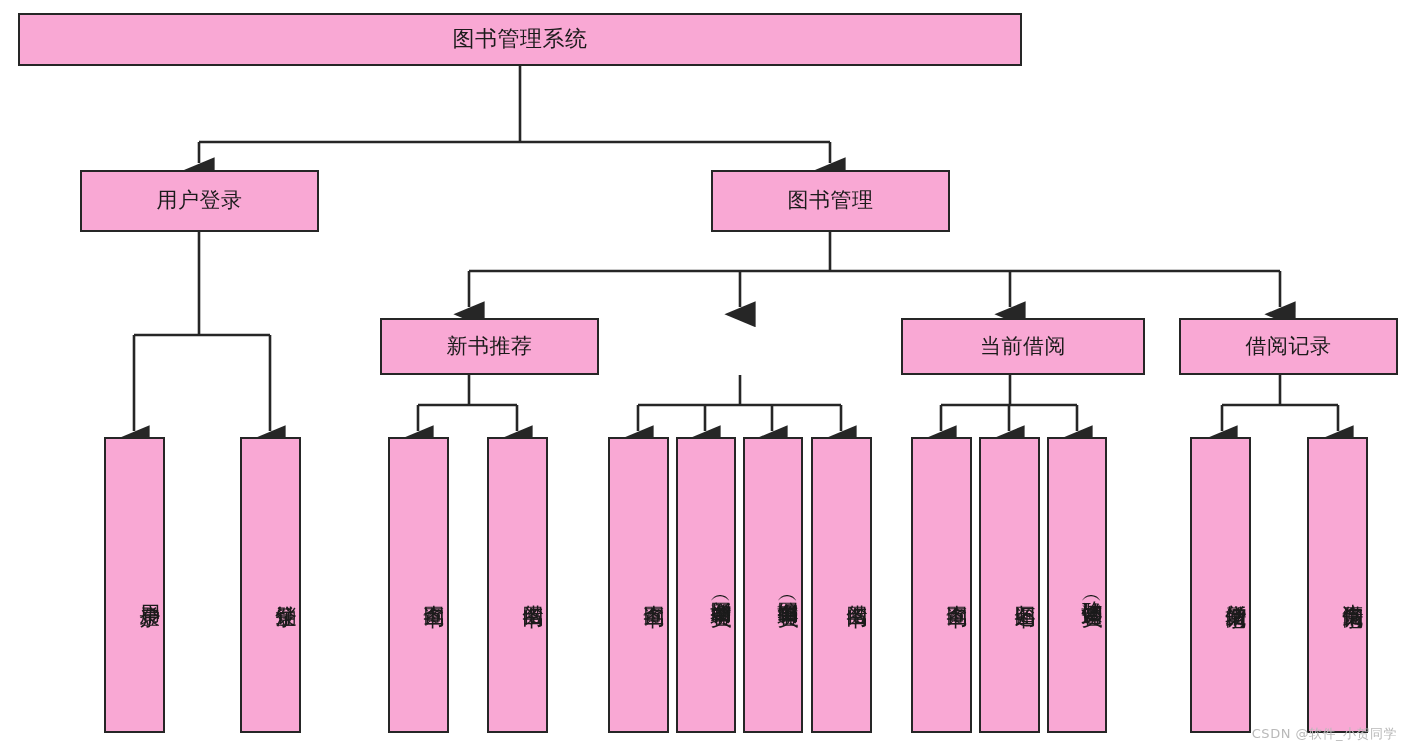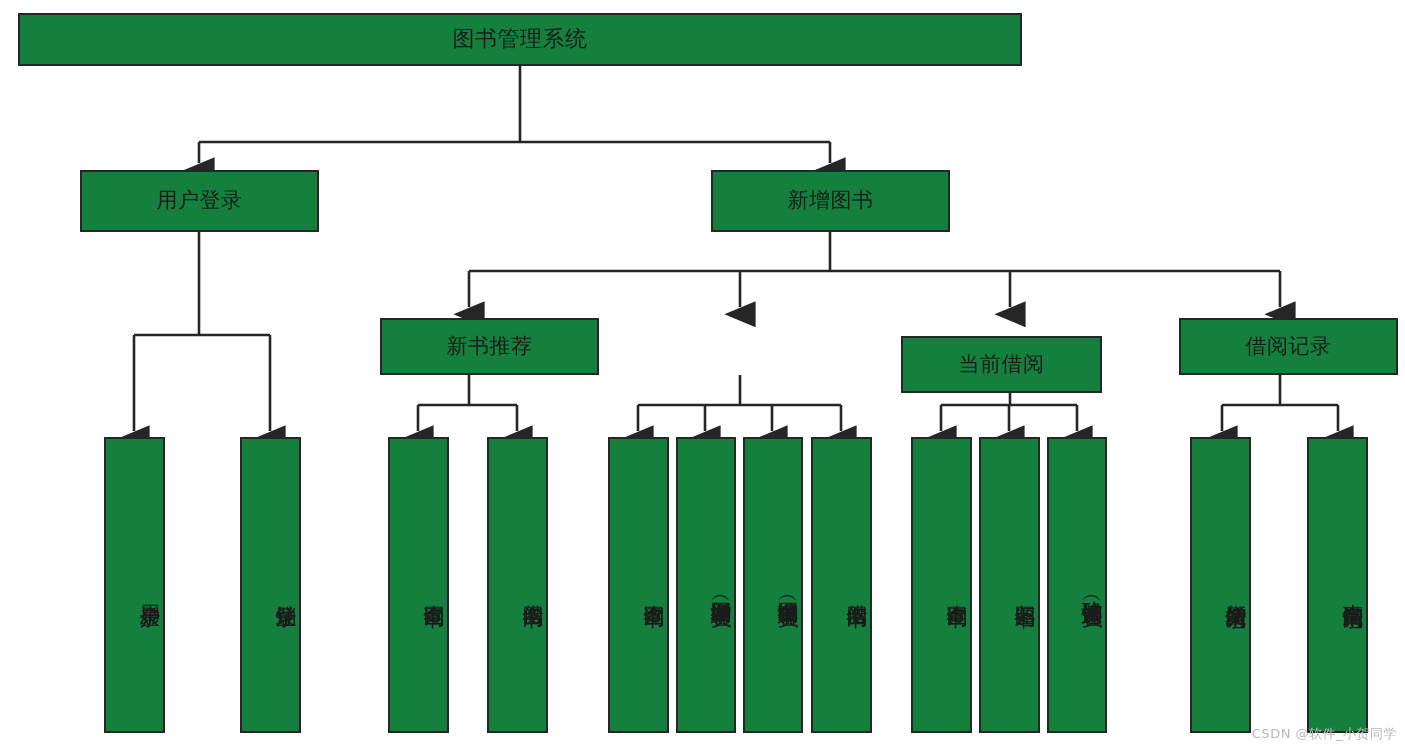--- a/index.html
+++ b/index.html
@@ -19,21 +19,21 @@
     position: absolute;
     left: 0;
     top: 0;
     width: 1405px;
     height: 747px;
     pointer-events: none;
   }
   .node {
     position: absolute;
     box-sizing: border-box;
-    background: #15803d;
+    background: #f9a8d4;
     border: 2px solid #262626;
     display: flex;
     align-items: center;
     justify-content: center;
     color: #1b1b1b;
     z-index: 2;
   }
   .node.h {
     font-size: 21px;
     line-height: 1.2;
@@ -118,24 +118,24 @@
       <path d="M1280,375 L1280,405"></path>
       <path d="M1222,405 L1338,405"></path>
       <path d="M1222,405 L1222,431" marker-end="url(#arrow)"></path>
       <path d="M1338,405 L1338,431" marker-end="url(#arrow)"></path>
     </g>
   </svg>
 
   <div class="node h root" style="left:18px; top:13px; width:1004px; height:53px;">图书管理系统</div>
 
   <div class="node h" style="left:80px; top:170px; width:239px; height:62px;">用户登录</div>
-  <div class="node h" style="left:711px; top:170px; width:239px; height:62px;">新增图书</div>
+  <div class="node h" style="left:711px; top:170px; width:239px; height:62px;">图书管理</div>
 
   <div class="node h" style="left:380px; top:318px; width:219px; height:57px;">新书推荐</div>
-  <div class="node h" style="left:901px; top:336px; width:201px; height:57px;text-align:right;">当前借阅</div>
+  <div class="node h" style="left:901px; top:318px; width:244px; height:57px;text-align:right;">当前借阅</div>
   <div class="node h" style="left:1171px; top:318px; width:219px; height:57px;margin-left:8px;">借阅记录</div>
 
   <div class="node v" style="left:104px; top:437px; width:61px; height:296px;">用户登录</div>
   <div class="node v" style="left:240px; top:437px; width:61px; height:296px;">注销登录</div>
 
   <div class="node v" style="left:388px; top:437px; width:61px; height:296px;">查询图书</div>
   <div class="node v" style="left:487px; top:437px; width:61px; height:296px;">借阅图书</div>
 
   <div class="node v" style="left:608px; top:437px; width:61px; height:296px;">查询图书</div>
   <div class="node v topalign" style="left:676px; top:437px; width:60px; height:296px;">新增图书（管理员）</div>

